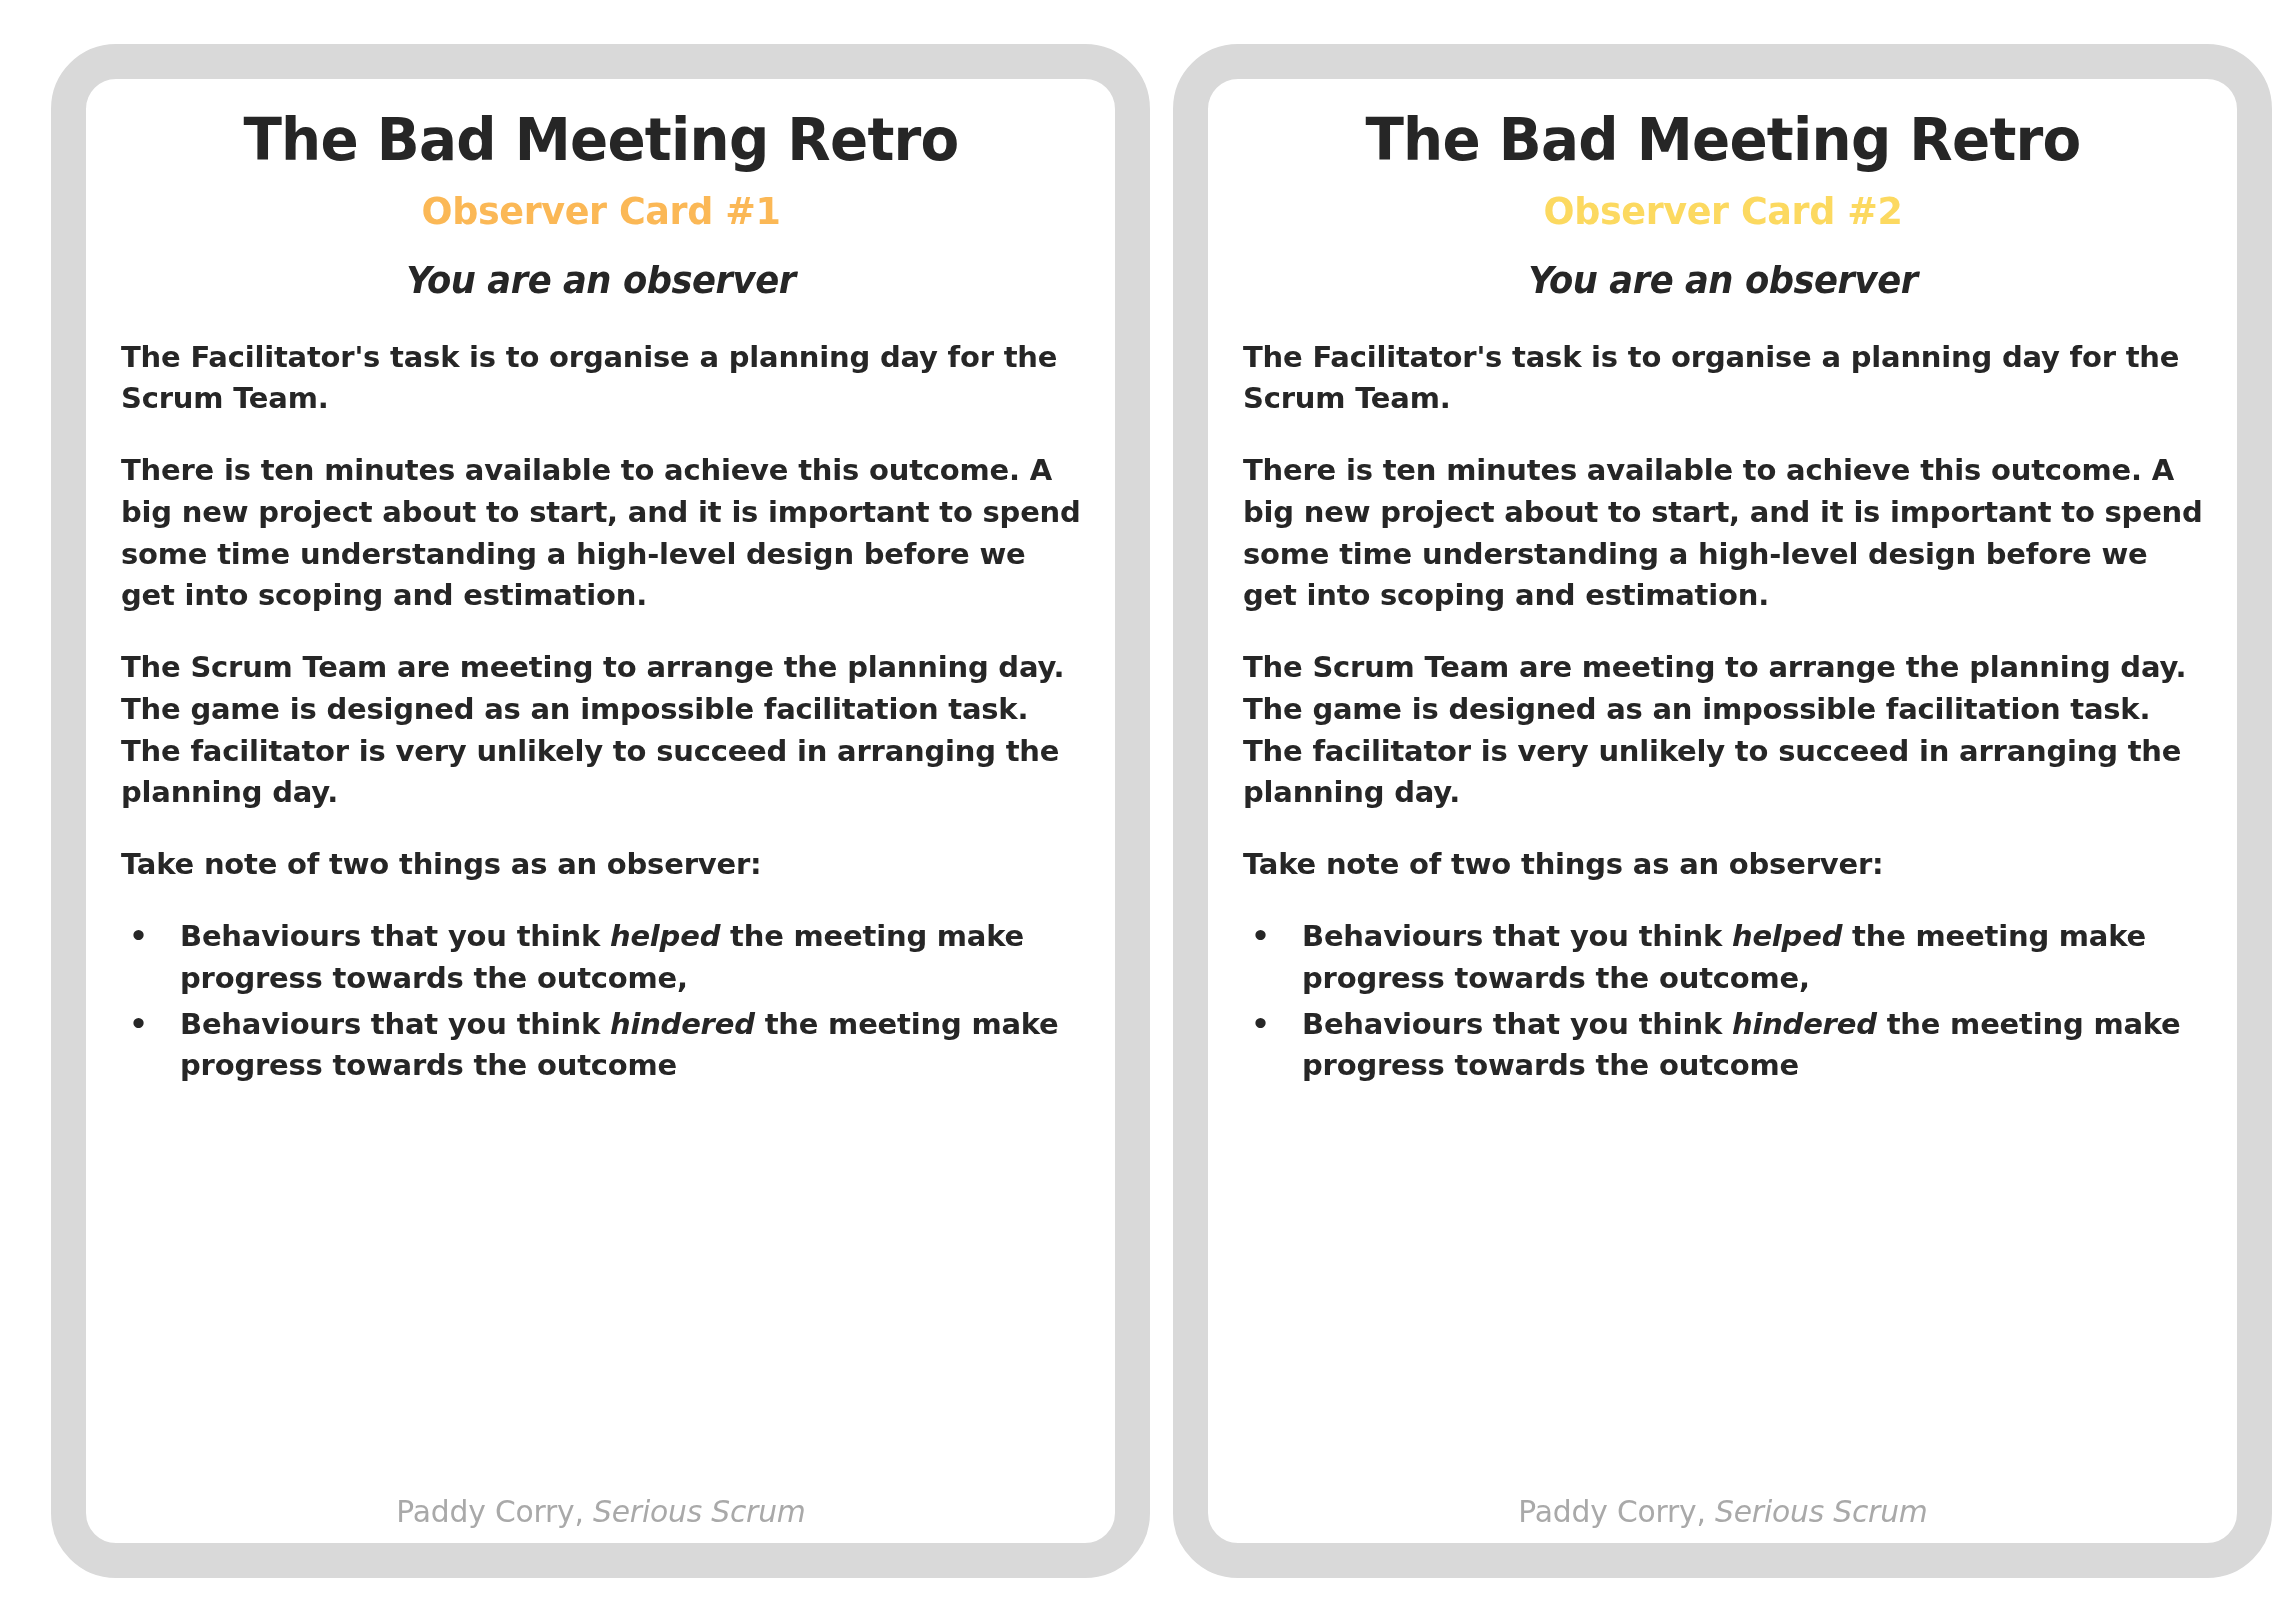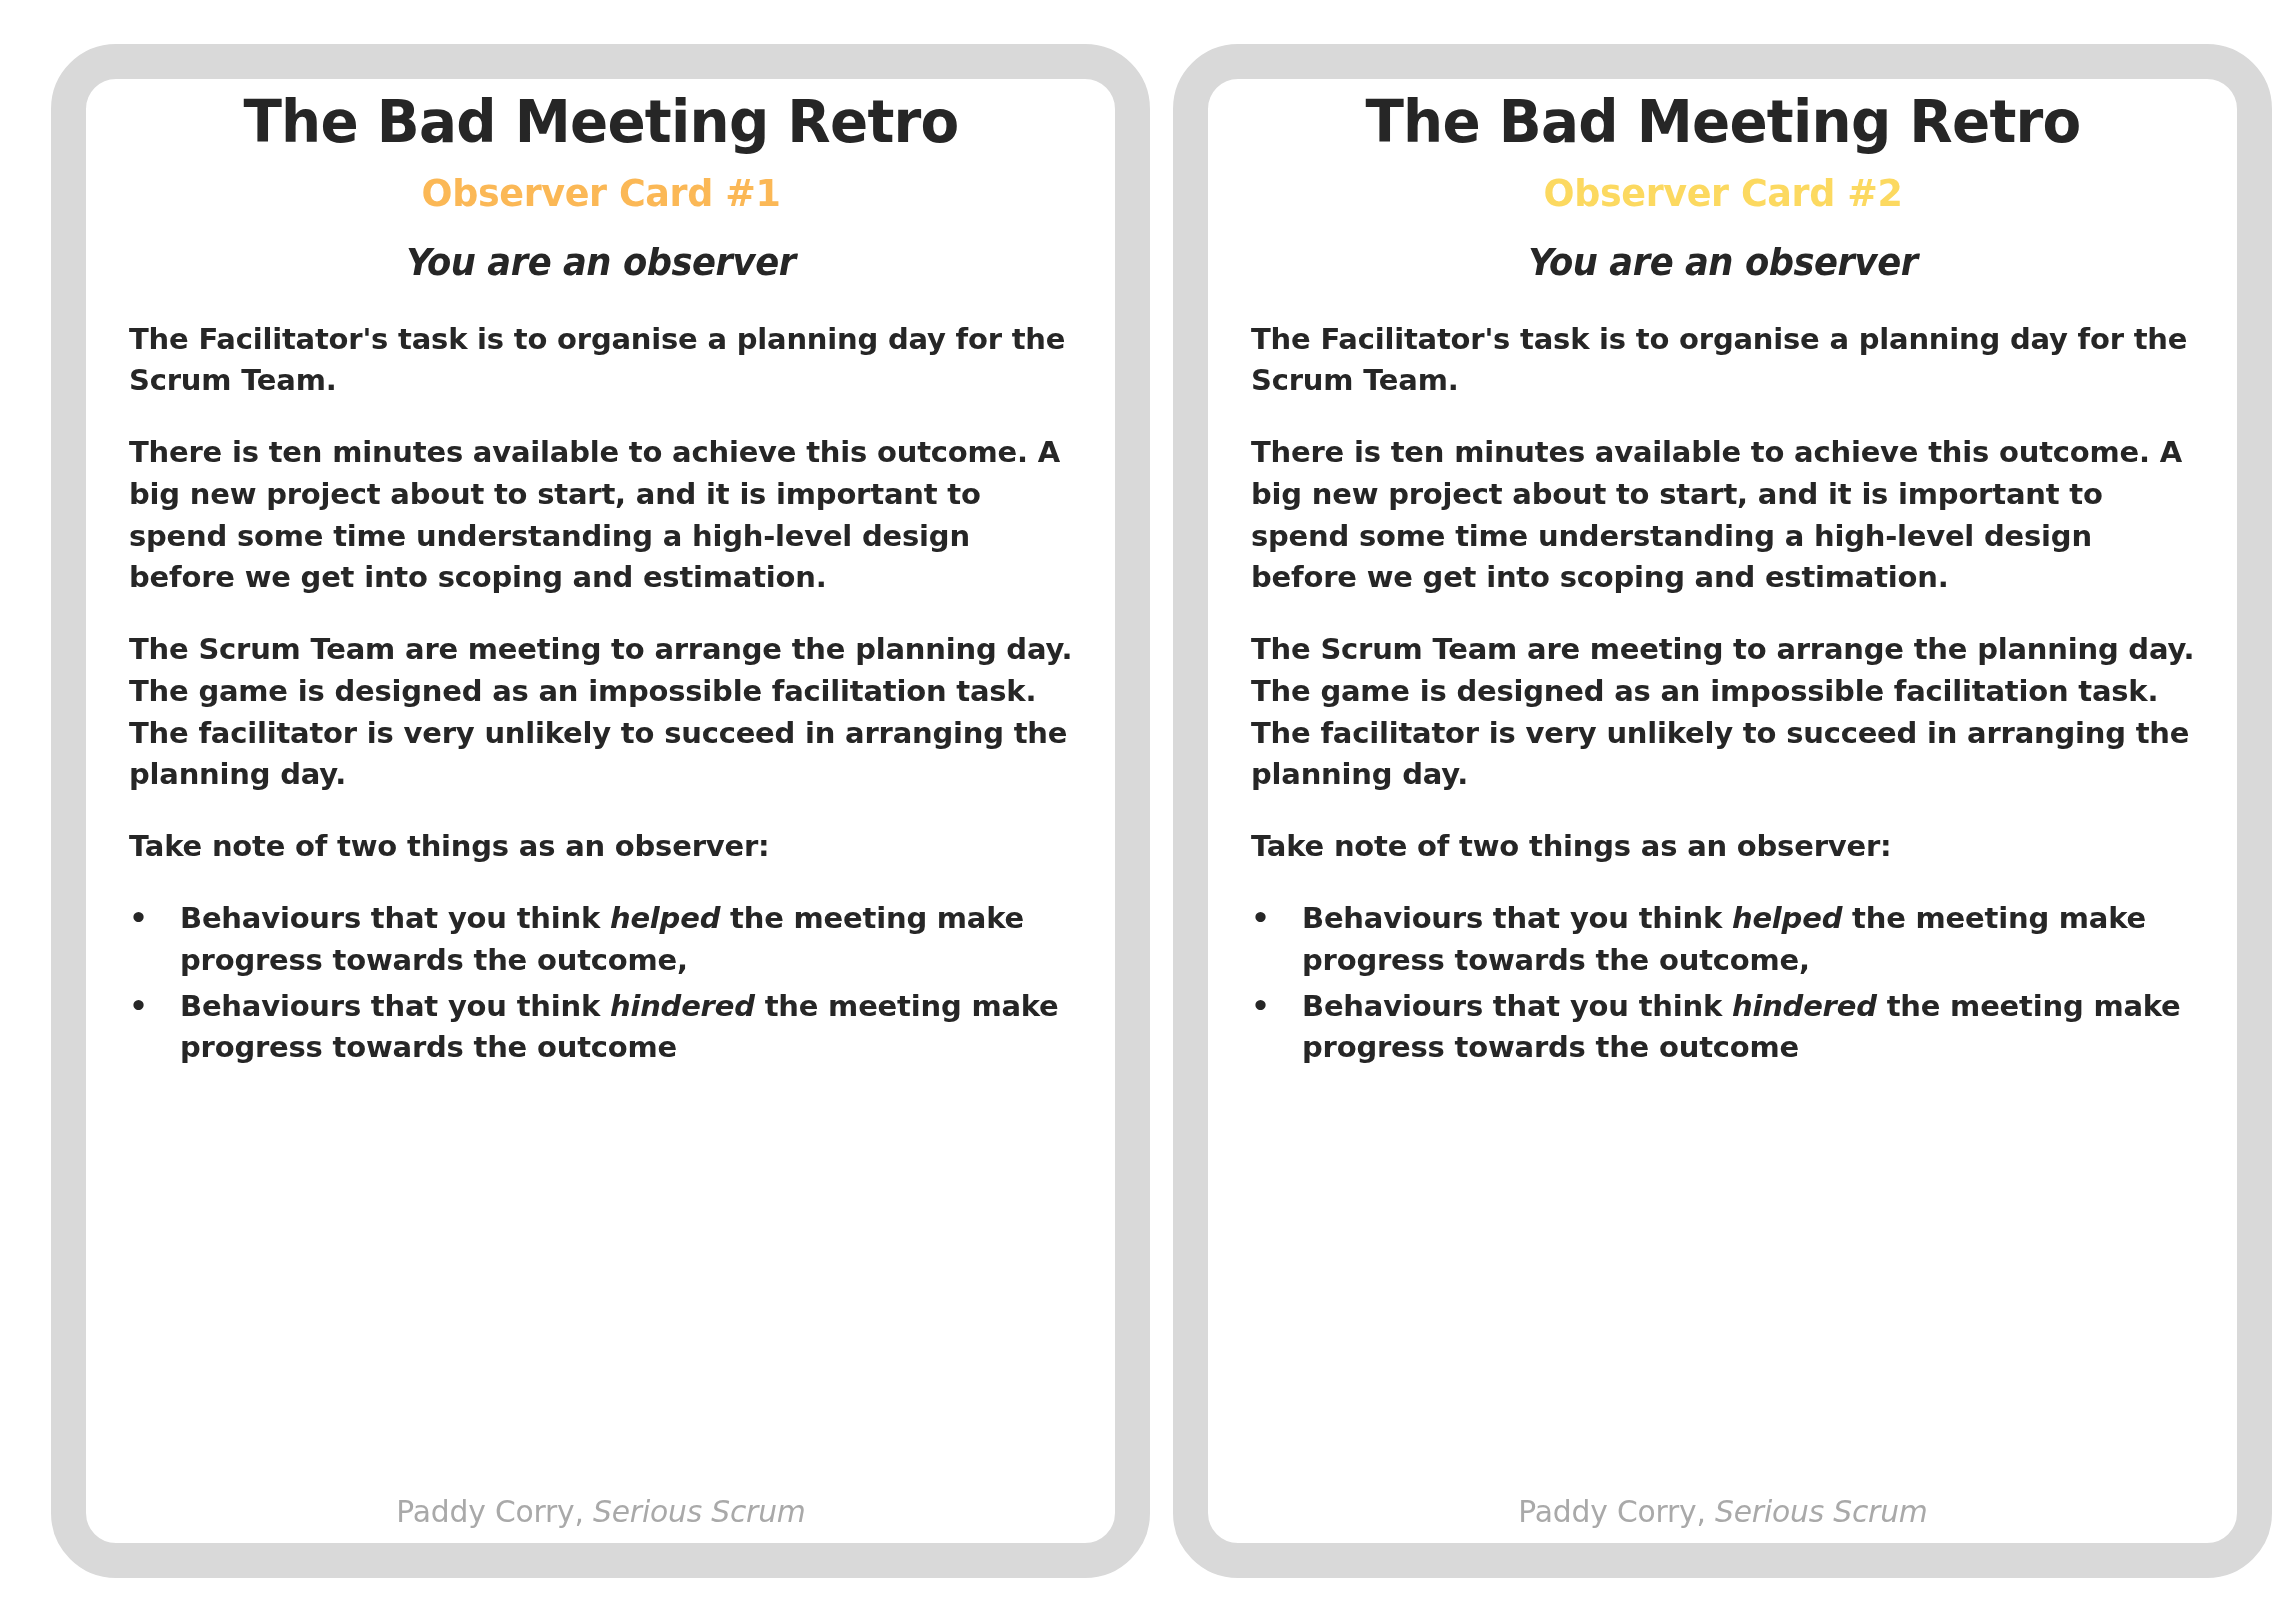--- a/index.html
+++ b/index.html
@@ -37,21 +37,21 @@
     align-items: stretch;
   }
 
   .card-1 { left: 51px;   width: 1099px; }
   .card-2 { left: 1173px; width: 1099px; }
 
   .card-inner {
     flex: 1 1 auto;
     display: flex;
     flex-direction: column;
-    padding: 7px 30px 0 31px;
+    padding: 25px 30px 0 31px;
     box-sizing: border-box;
   }
 
   .card-title {
     text-align: center;
     font-size: 59px;
     line-height: 1.02;
     font-weight: 700;
     color: #262626;
     letter-spacing: -0.8px;
@@ -87,21 +87,21 @@
   .body-block {
     padding-top: 38px;
     color: #262626;
     font-size: 29px;
     line-height: 1.44;
     font-weight: 600;
     letter-spacing: -0.2px;
   }
 
   .body-para {
-    margin: 0 0 30px 12px;
+    margin: 0 0 30px 4px;
     padding: 0;
     max-width: 974px;
   }
 
   .body-para:last-child { margin-bottom: 0; }
 
   .bullet-list {
     list-style: none;
     margin: 5.5px 0 0 0;
     padding: 0;

